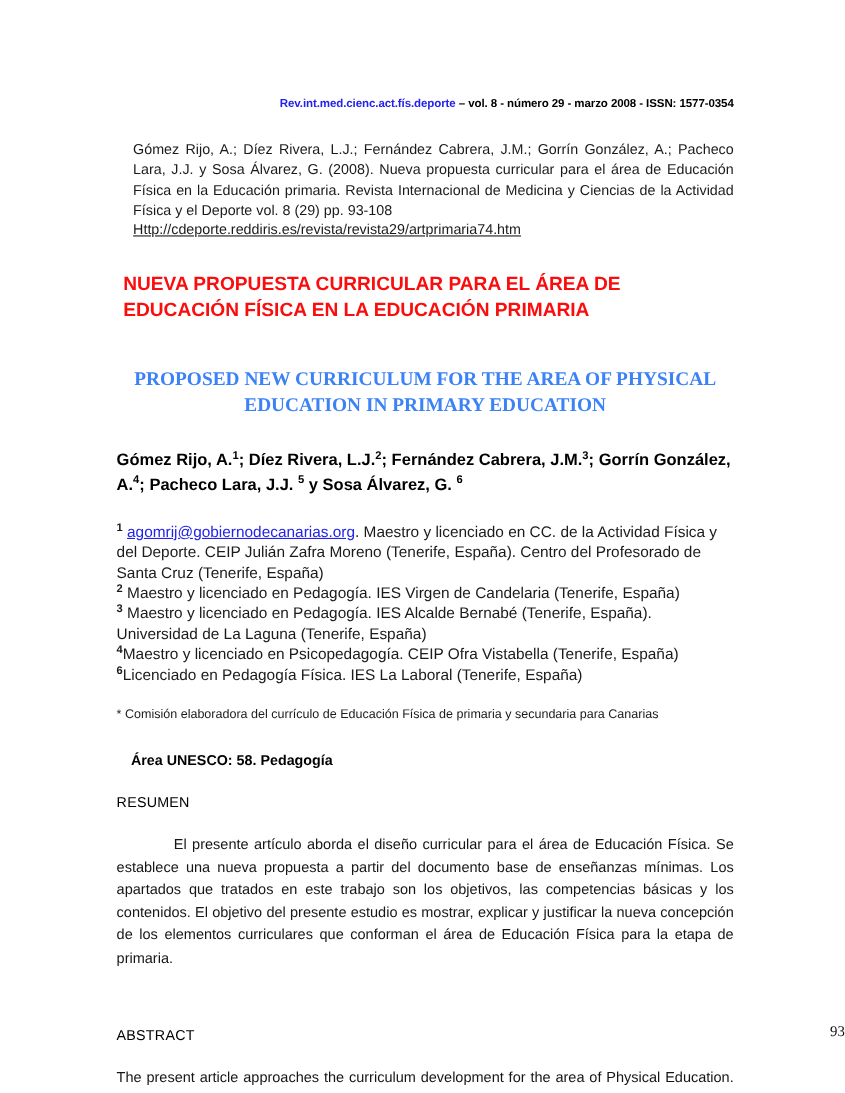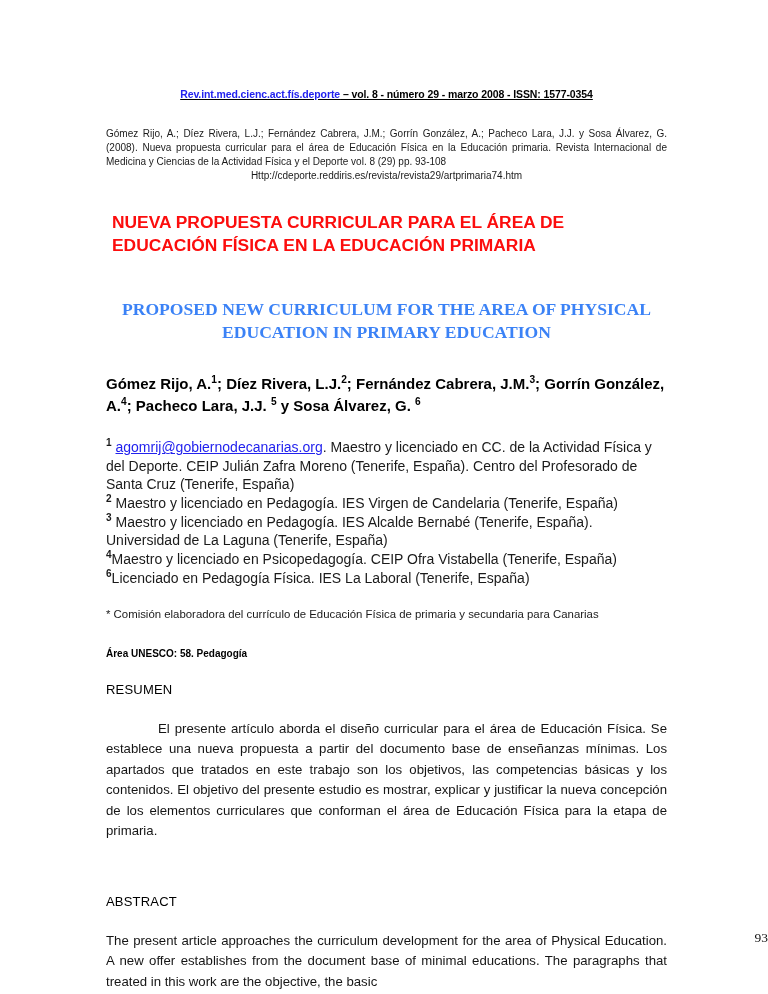--- a/index.html
+++ b/index.html
@@ -30,44 +30,44 @@
     position: absolute;
     left: 106px;
     top: 88px;
     width: 561px;
   }
 
   
   .running-head {
     font-size: 10.5px;
     font-weight: bold;
-    text-align: center;
+    text-align: right;
     line-height: 1.2;
     margin: 0 0 26px 0;
     letter-spacing: -0.1px;
-    text-decoration: underline;
   }
   .running-head .journal {
     color: #2222ee;
   }
   .running-head .rest {
     color: #000000;
   }
 
   
   .citation {
-    font-size: 10px;
+    font-size: 13px;
     line-height: 1.42;
     text-align: justify;
-    margin: 0 0 28px 0;
+    margin: 0 0 28px 15px;
     color: #1a1a1a;
   }
   .citation .url-line {
-    text-align: center;
+    text-align: left;
     display: block;
+    text-decoration: underline;
   }
 
   
   .title-es {
     color: #fc0d0d;
     font-size: 17.4px;
     font-weight: bold;
     text-align: left;
     line-height: 1.33;
     margin: 0 0 40px 0;
@@ -125,23 +125,23 @@
   .committee-note {
     font-size: 11.4px;
     line-height: 1.4;
     text-align: justify;
     margin: 0 0 24px 0;
     color: #1a1a1a;
   }
 
   
   .heading-bold {
-    font-size: 10px;
-    font-weight: bold;
-    margin: 0 0 22px 0;
+    font-size: 13px;
+    font-weight: bold;
+    margin: 0 0 22px 13px;
     line-height: 1.3;
   }
   .heading-section {
     font-size: 13px;
     font-weight: normal;
     margin: 0 0 20px 0;
     line-height: 1.3;
     letter-spacing: 0.2px;
   }
 

